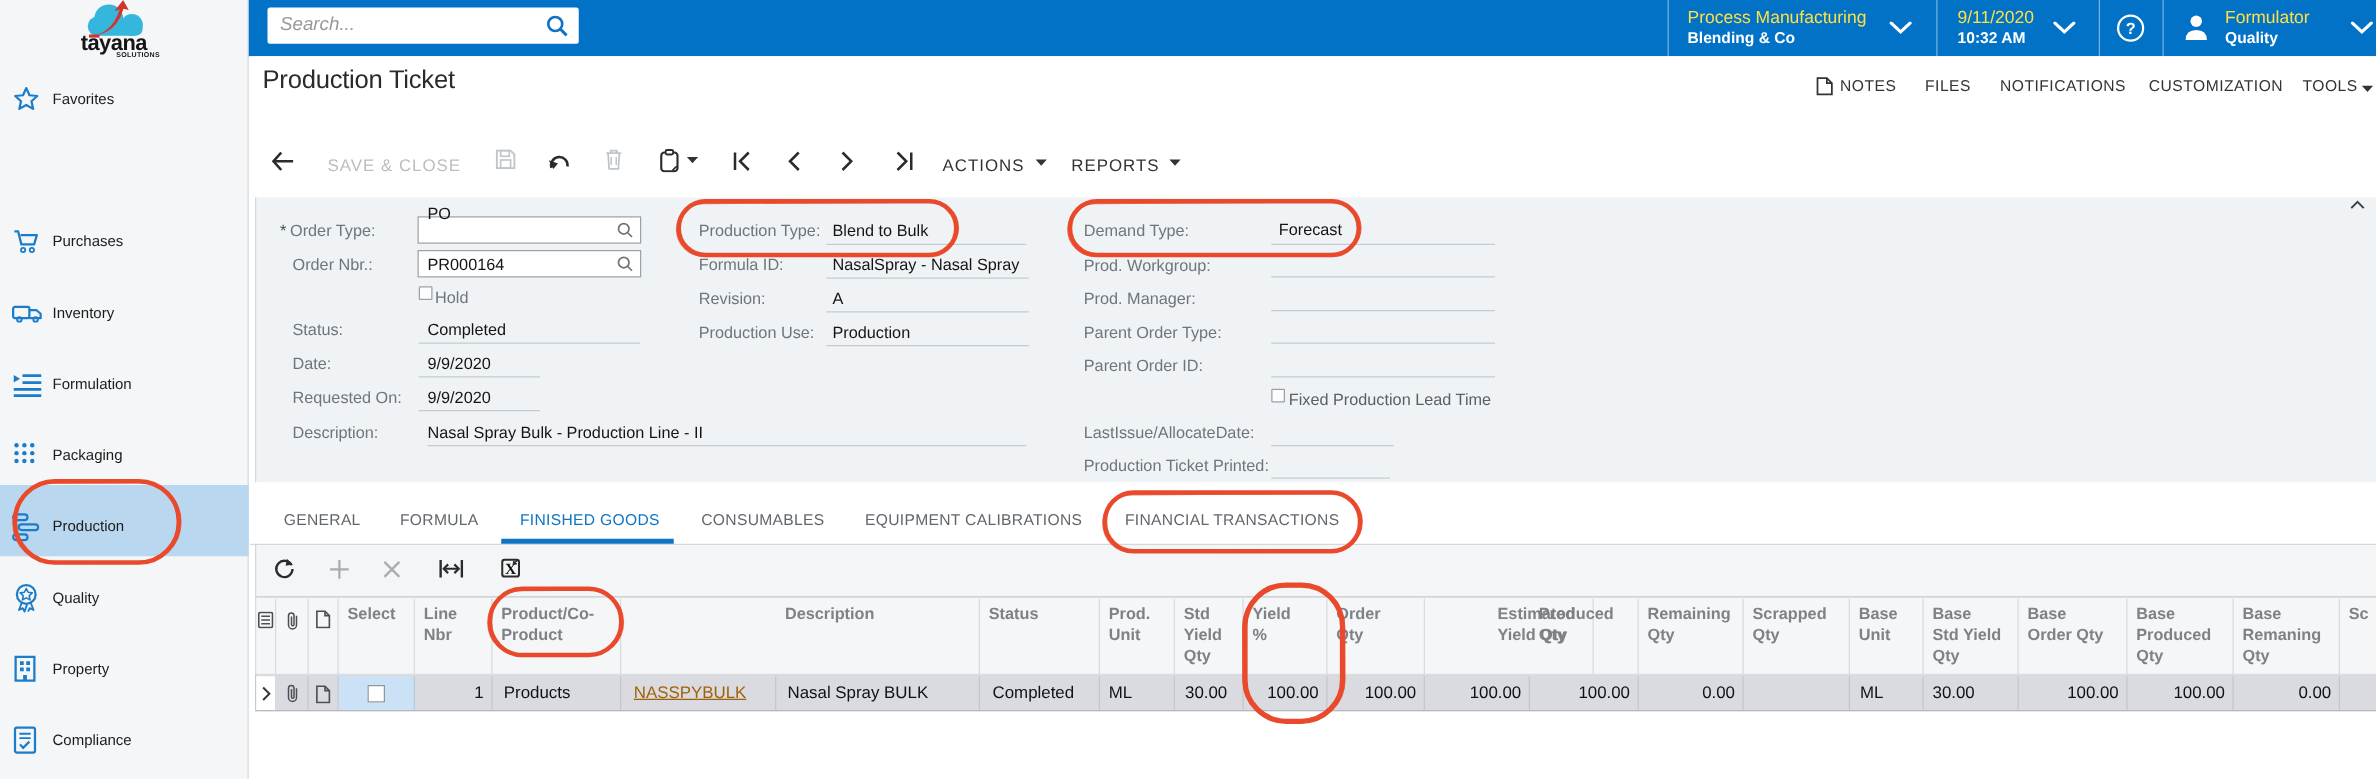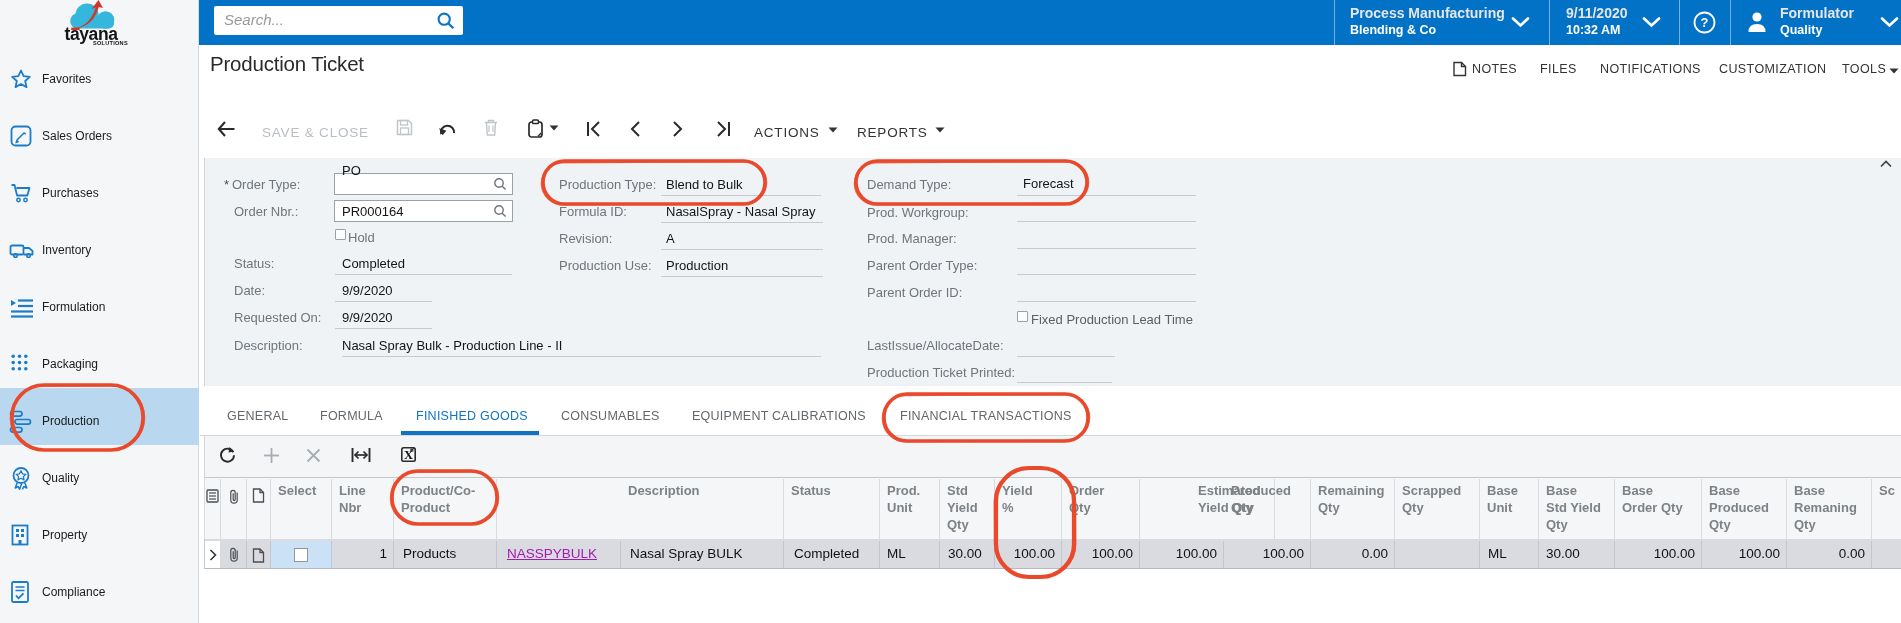--- a/index.html
+++ b/index.html
@@ -6,21 +6,21 @@
   html,body { width:1901px; height:623px; overflow:hidden; background:#fff;
     font-family:"Liberation Sans", sans-serif; }
   #app { position:absolute; left:0; top:0; width:1901px; height:623px; }
   .abs { position:absolute; }
 
   
   #topbar { position:absolute; left:199px; top:0; width:1702px; height:45px; background:#0272c6; }
   #searchbox { position:absolute; left:15px; top:6px; width:249px; height:29px; background:#fff; border-radius:2px; }
   #searchbox .ph { position:absolute; left:10px; top:5px; font-size:15px; font-style:italic; color:#999; }
   .tbdiv { position:absolute; top:0; width:1px; height:45px; background:rgba(255,255,255,0.45); }
-  .tbt1 { position:absolute; color:#e5e5e5; font-size:14px; font-weight:bold; top:5px; white-space:nowrap; }
+  .tbt1 { position:absolute; color:#fde047; font-size:14px; font-weight:normal; top:5px; white-space:nowrap; }
   .tbt2 { position:absolute; color:#fff; font-size:12.5px; font-weight:bold; top:23px; white-space:nowrap; }
 
   
   #sidebar { position:absolute; left:0; top:0; width:199px; height:623px; background:#f4f6f7; border-right:1px solid #d8dcde; }
   .navitem { position:absolute; left:0; width:199px; height:57px; }
   .navitem.active { background:#b9d8ef; }
   .navitem.active .navtext { top:calc(50% + 4px); }
   .navitem.active .navicon { top:calc(50% + 4px); }
   .navtext { position:absolute; left:42px; top:50%; transform:translateY(-50%); font-size:12px; color:#1c1c1c; white-space:nowrap; }
   .navicon { position:absolute; left:9px; top:50%; transform:translateY(-50%); width:24px; height:24px; }
@@ -55,21 +55,21 @@
 
   
   #grid { position:absolute; left:0px; top:477px; width:1901px; height:92px; }
   #ghead { position:absolute; left:204px; top:0px; width:1697px; height:62px; background:#f4f6f7; border-top:1px solid #c3c7ca; border-left:1px solid #d8dcdf; }
   .hc { position:absolute; top:1px; height:61px; border-right:1px solid #d8dcdf; font-size:13px; font-weight:bold; color:#7d8287; line-height:17px; padding-top:2.5px; overflow:hidden; }
   .hc div { padding:0 6px 0 7px; }
   .hc.r { text-align:left; }
   #grow { position:absolute; left:204px; top:62px; width:1697px; height:30px; background:#d9dbe0; border-bottom:1px solid #b6bac0; border-left:1px solid #c6cacd; }
   .rc { position:absolute; top:2px; height:27px; line-height:26px; font-size:13.5px; color:#111; overflow:hidden; white-space:nowrap; border-right:1px solid rgba(170,174,180,0.45); }
   .rc.r { text-align:right; padding-right:6px; }
-  .link { color:#a21caf; text-decoration:underline; }
+  .link { color:#a16207; text-decoration:underline; }
 
   svg.ic { display:block; }
   #annot { position:absolute; left:0; top:0; width:1901px; height:623px; pointer-events:none; }
 </style>
 </head>
 <body>
 <div id="app">
 
   <div id="sidebar">
     <div id="logo" class="abs" style="left:60px; top:0px; width:70px; height:50px;"><svg width="70" height="50" viewBox="0 0 70 50">
@@ -82,29 +82,20 @@
 <rect x="11.2" y="27.6" width="8.4" height="2.5" fill="#d2342a"></rect>
 <text x="33" y="45.3" font-family="Liberation Sans, sans-serif" font-size="5.6" font-weight="bold" fill="#151515" letter-spacing="0.25">SOLUTIONS</text>
 </svg></div>
     <div class="navitem" style="top:50px">
         <span class="navicon" id="ic-fav">
           <svg class="ic" width="24" height="24" viewBox="0 0 24 24">
             <path d="M12 3.5 L14.6 9.2 L20.8 9.8 L16.2 14 L17.5 20.1 L12 17 L6.5 20.1 L7.8 14 L3.2 9.8 L9.4 9.2 Z" fill="none" stroke="#1b7cc9" stroke-width="1.8" stroke-linejoin="round"></path>
           </svg>
         </span>
         <span class="navtext">Favorites</span>
-      </div>
-    <div class="navitem" style="top:107px">
-        <span class="navicon" id="ic-so">
-          <svg class="ic" width="24" height="24" viewBox="0 0 24 24">
-            <rect x="2.5" y="2.5" width="19" height="19" rx="4" fill="none" stroke="#1b7cc9" stroke-width="1.8"></rect>
-            <path d="M8 16 L15.2 8.8 M8 16 l-0.6 2.2 2.3 -0.7 M15.2 8.8 l1.5 1.5" fill="none" stroke="#1b7cc9" stroke-width="1.6"></path>
-          </svg>
-        </span>
-        <span class="navtext">Sales Orders</span>
       </div>
     <div class="navitem" style="top:164px">
         <span class="navicon" id="ic-pu">
           <svg class="ic" width="24" height="24" viewBox="0 0 24 24">
             <path d="M2.5 4 h3 l2.6 10.5 h10.2 l2.2 -7.5 h-13" fill="none" stroke="#1b7cc9" stroke-width="1.8" stroke-linejoin="round"></path>
             <circle cx="9.5" cy="19" r="1.7" fill="none" stroke="#1b7cc9" stroke-width="1.5"></circle>
             <circle cx="16.5" cy="19" r="1.7" fill="none" stroke="#1b7cc9" stroke-width="1.5"></circle>
           </svg>
         </span>
         <span class="navtext">Purchases</span>

